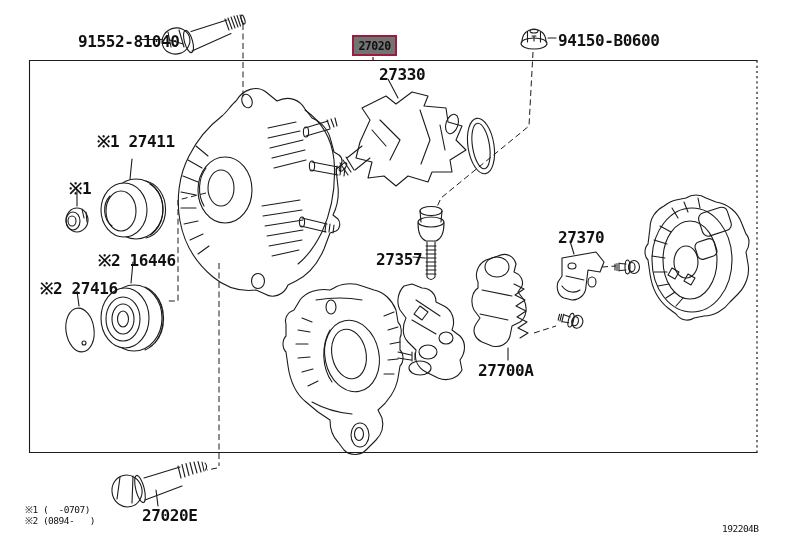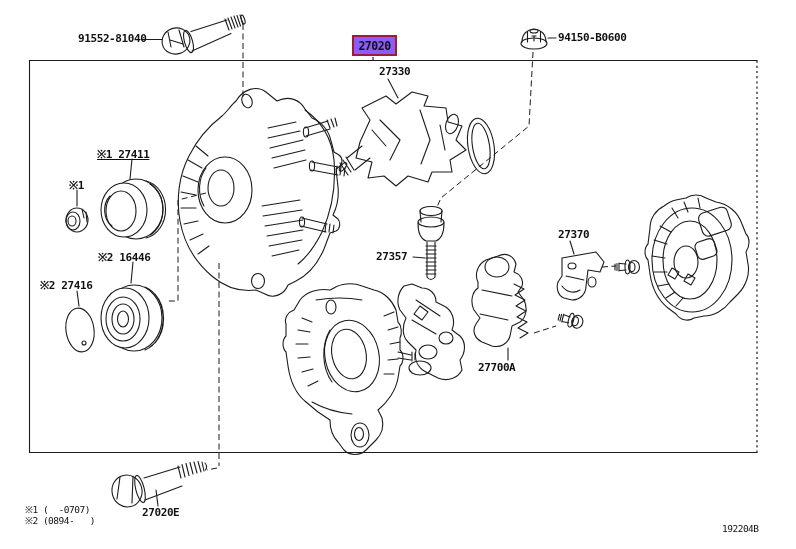--- a/index.html
+++ b/index.html
@@ -3,24 +3,24 @@
 <meta charset="utf-8">
 <style>
   html,body{margin:0;padding:0;background:#fff;}
   #stage{position:relative;width:796px;height:549px;background:#ffffff;overflow:hidden;
          font-family:"DejaVu Sans Mono","Liberation Mono",monospace;}
   svg{position:absolute;left:0;top:0;}
   .art{stroke:#1c1c1c;stroke-width:1.1;fill:none;stroke-linecap:round;stroke-linejoin:round;}
   .artw{stroke:#1c1c1c;stroke-width:1.1;fill:#ffffff;stroke-linecap:round;stroke-linejoin:round;}
   .dash{stroke:#1c1c1c;stroke-width:1;fill:none;stroke-dasharray:6 3.5;}
   .dot{stroke:#1c1c1c;stroke-width:1.2;fill:none;stroke-dasharray:2.2 3;}
-  .lbl{position:absolute;font-size:11px;font-weight:bold;color:#111;letter-spacing:-0.4px;white-space:pre;}
+  .lbl{position:absolute;font-size:16px;font-weight:bold;color:#111;letter-spacing:-0.4px;white-space:pre;}
   .lbl-small{position:absolute;font-size:9.5px;font-weight:normal;color:#111;letter-spacing:-0.5px;white-space:pre;line-height:11px;}
   .hl-box{position:absolute;left:352px;top:35px;width:45px;height:21px;border:2.6px solid #9b1d3e;
-          box-sizing:border-box;display:flex;align-items:center;justify-content:center;background:#8b5cf6;}
+          box-sizing:border-box;display:flex;align-items:center;justify-content:center;background:#737373;}
   .hl-box span{font-size:11.5px;font-weight:bold;color:#111;letter-spacing:-0.5px;}
 </style>
 </head>
 <body>
 
 <div id="stage">
 
 <svg width="796" height="549" viewBox="0 0 796 549">
 
   <g>
@@ -246,21 +246,21 @@
 
 </svg>
 
 <div class="hl-box">
   <span>27020</span>
 </div>
 
 <div class="lbl" style="left:78px;top:32px;">91552-81040</div>
 <div class="lbl" style="left:558px;top:31px;">94150-B0600</div>
 <div class="lbl" style="left:379px;top:65px;">27330</div>
-<div class="lbl" style="left:97px;top:146px;text-decoration:underline;">※1 27411</div>
+<div class="lbl" style="left:97px;top:130px;">※1 27411</div>
 <div class="lbl" style="left:69px;top:177px;">※1</div>
 <div class="lbl" style="left:98px;top:249px;">※2 16446</div>
 <div class="lbl" style="left:40px;top:277px;text-align:center;">※2 27416</div>
 <div class="lbl" style="left:376px;top:250px;">27357</div>
 <div class="lbl" style="left:478px;top:361px;">27700A</div>
 <div class="lbl" style="left:558px;top:228px;">27370</div>
 <div class="lbl" style="left:134px;top:506px;margin-left:8px;">27020E</div>
 
 <div class="lbl-small" style="left:25px;top:504px;">※1 (  -0707)</div>
 <div class="lbl-small" style="left:25px;top:515px;">※2 (0894-   )</div>

